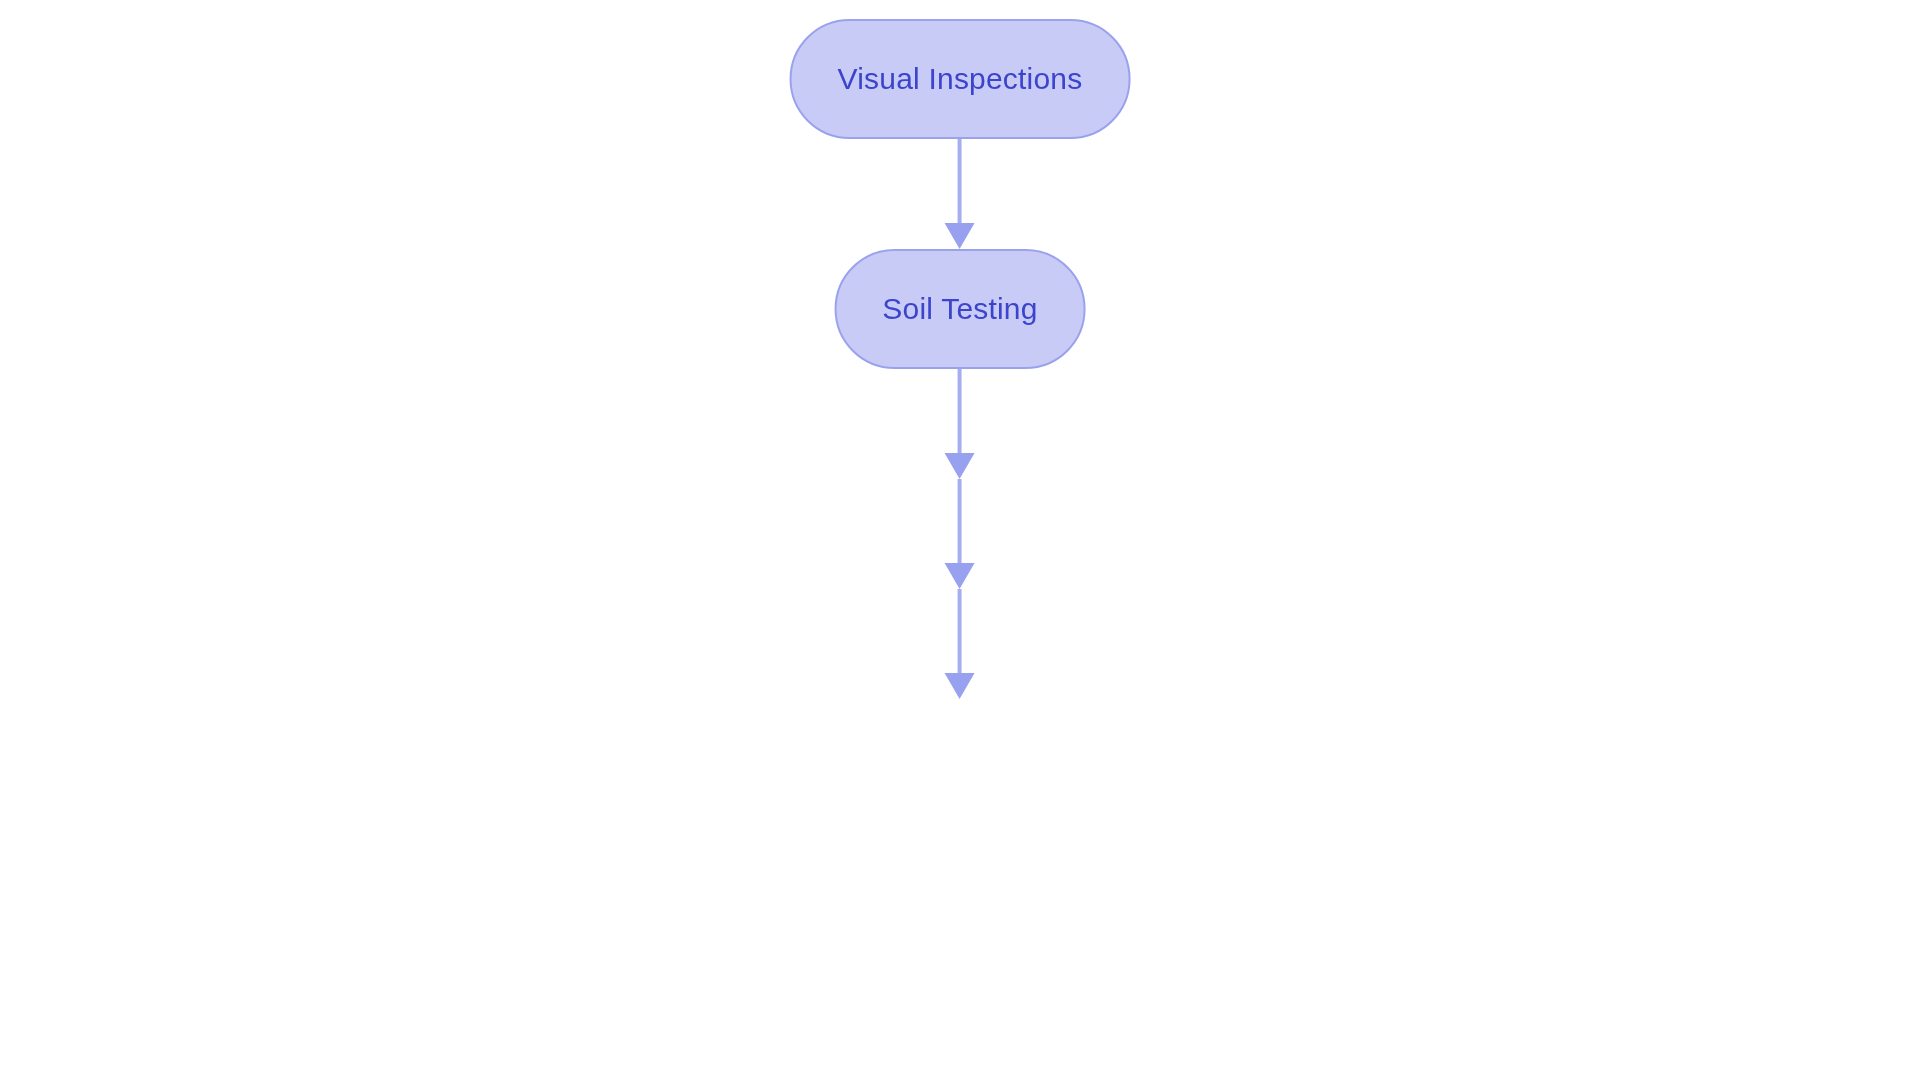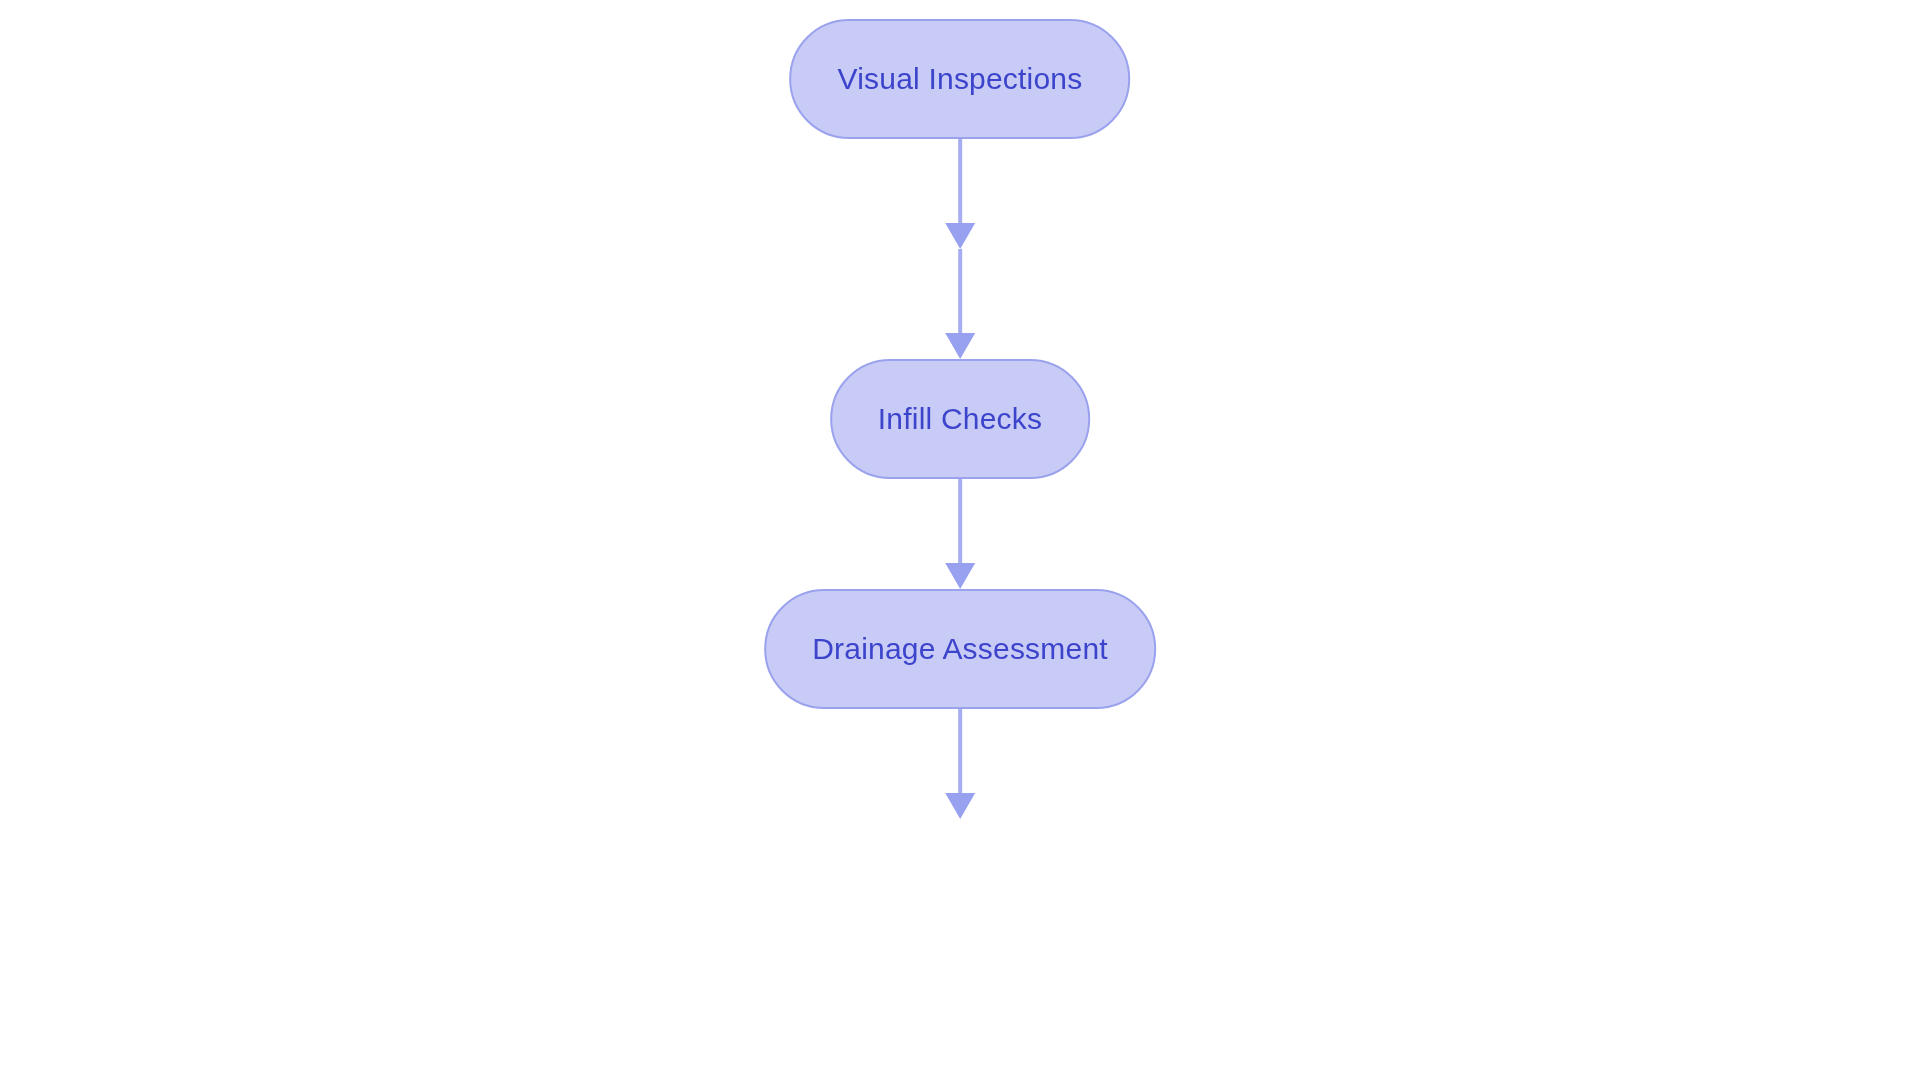--- a/index.html
+++ b/index.html
@@ -72,34 +72,33 @@
 <div class="flow-canvas">
   <div class="flow-column">
 
     <div class="flow-node">Visual Inspections</div>
 
     <div class="flow-connector">
       <div class="connector-line"></div>
       <div class="connector-arrowhead"></div>
     </div>
 
+    <div class="flow-node">Soil Testing</div>
 
     <div class="flow-connector">
       <div class="connector-line"></div>
       <div class="connector-arrowhead"></div>
     </div>
 
-    <div class="flow-node">Infill Checks</div>
 
     <div class="flow-connector">
       <div class="connector-line"></div>
       <div class="connector-arrowhead"></div>
     </div>
 
-    <div class="flow-node">Drainage Assessment</div>
 
     <div class="flow-connector">
       <div class="connector-line"></div>
       <div class="connector-arrowhead"></div>
     </div>
 
 
   </div>
 </div>
 

